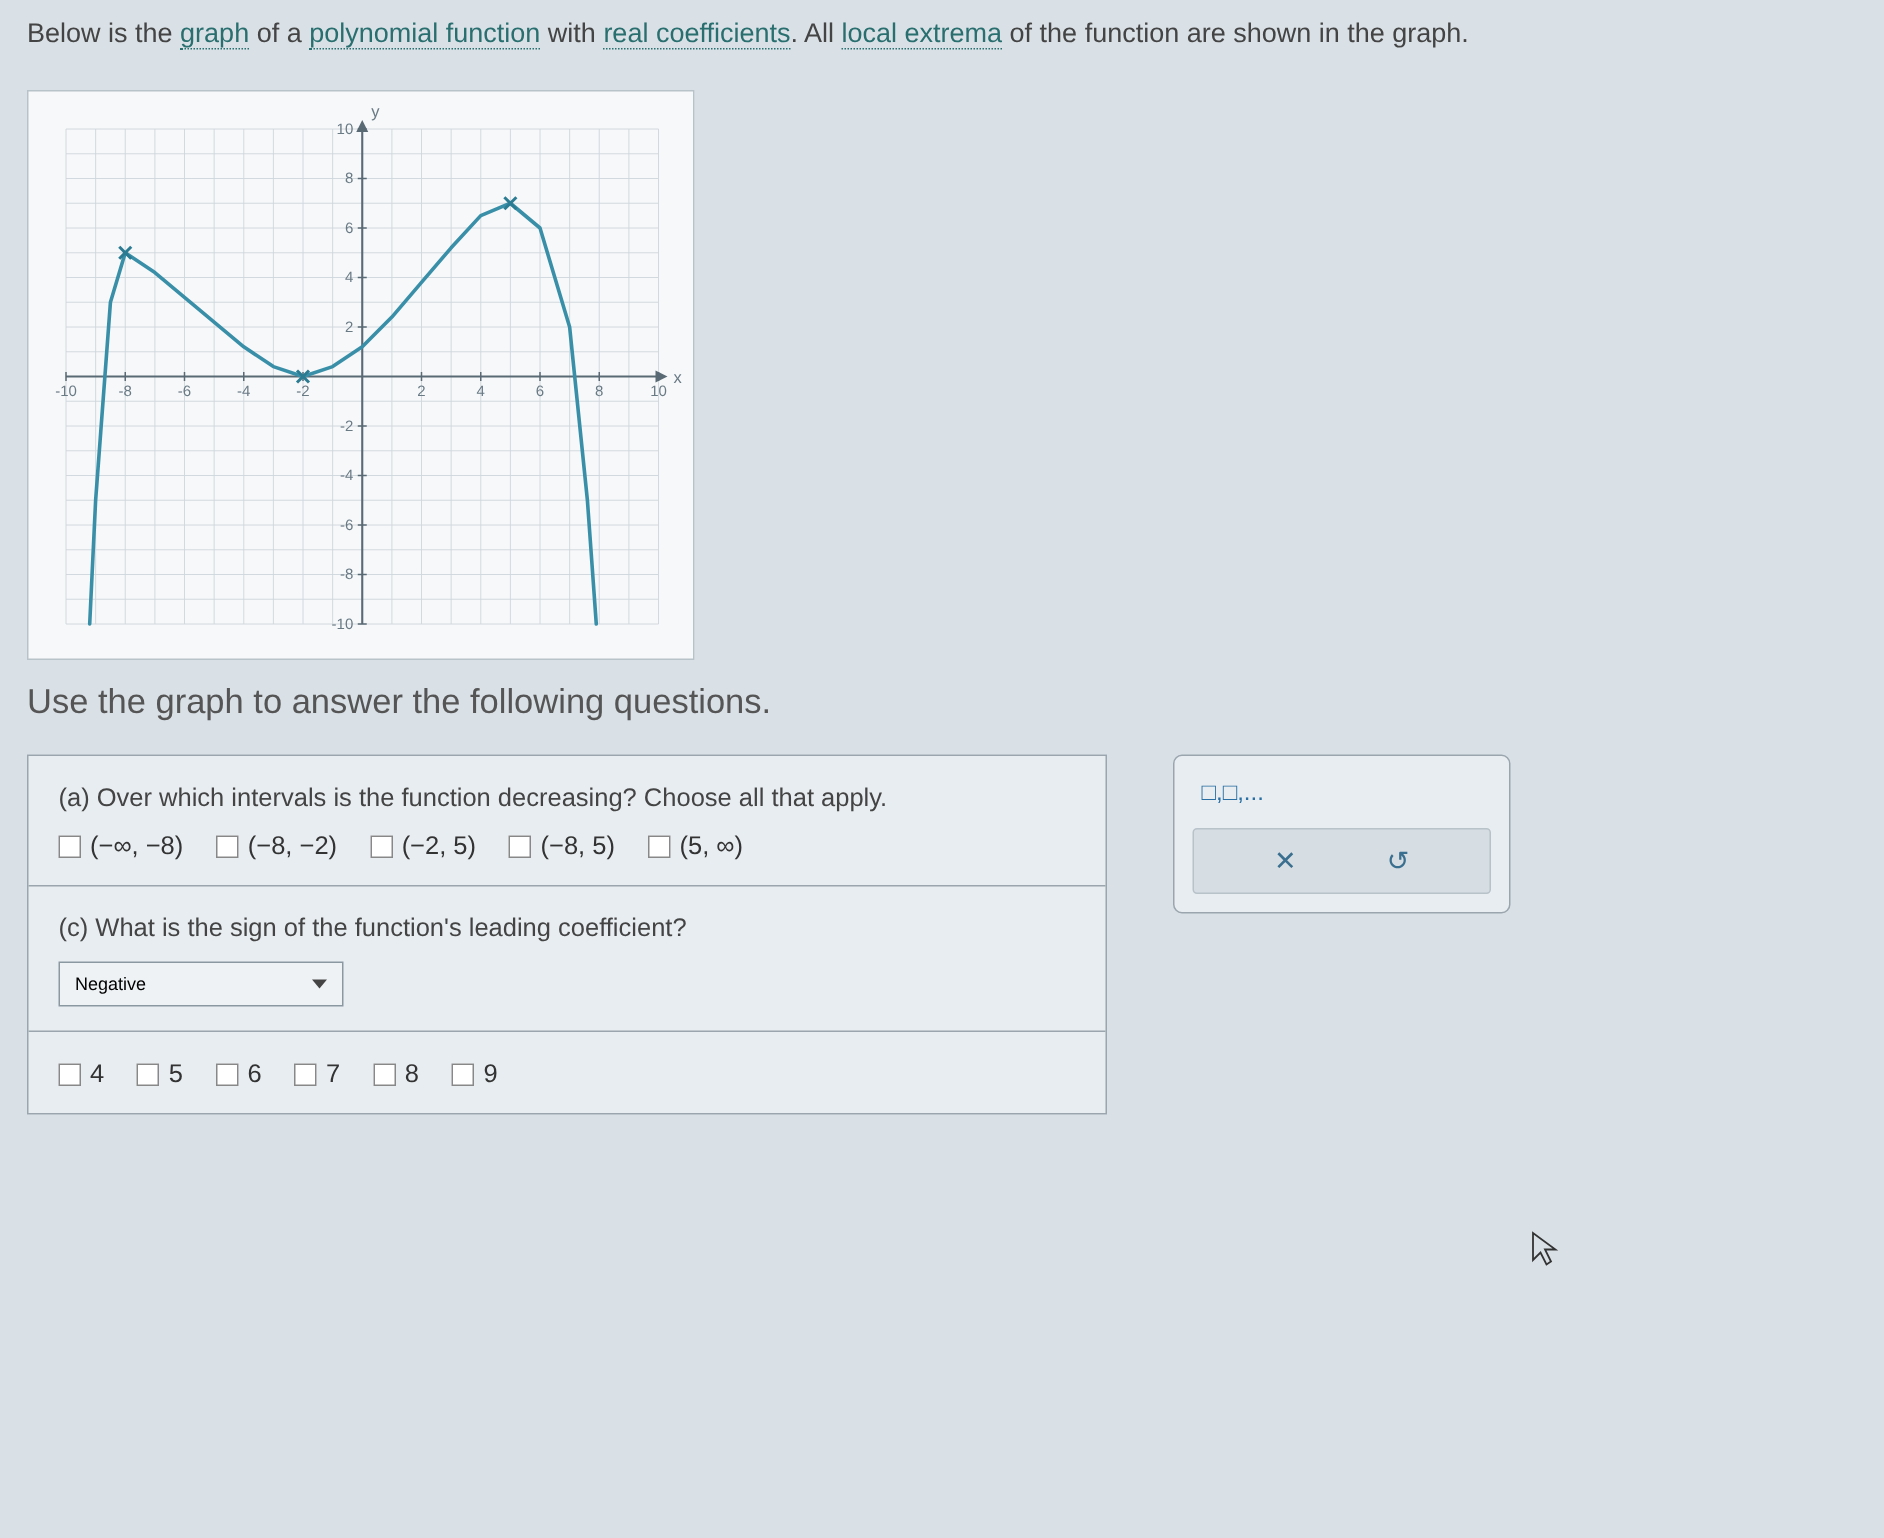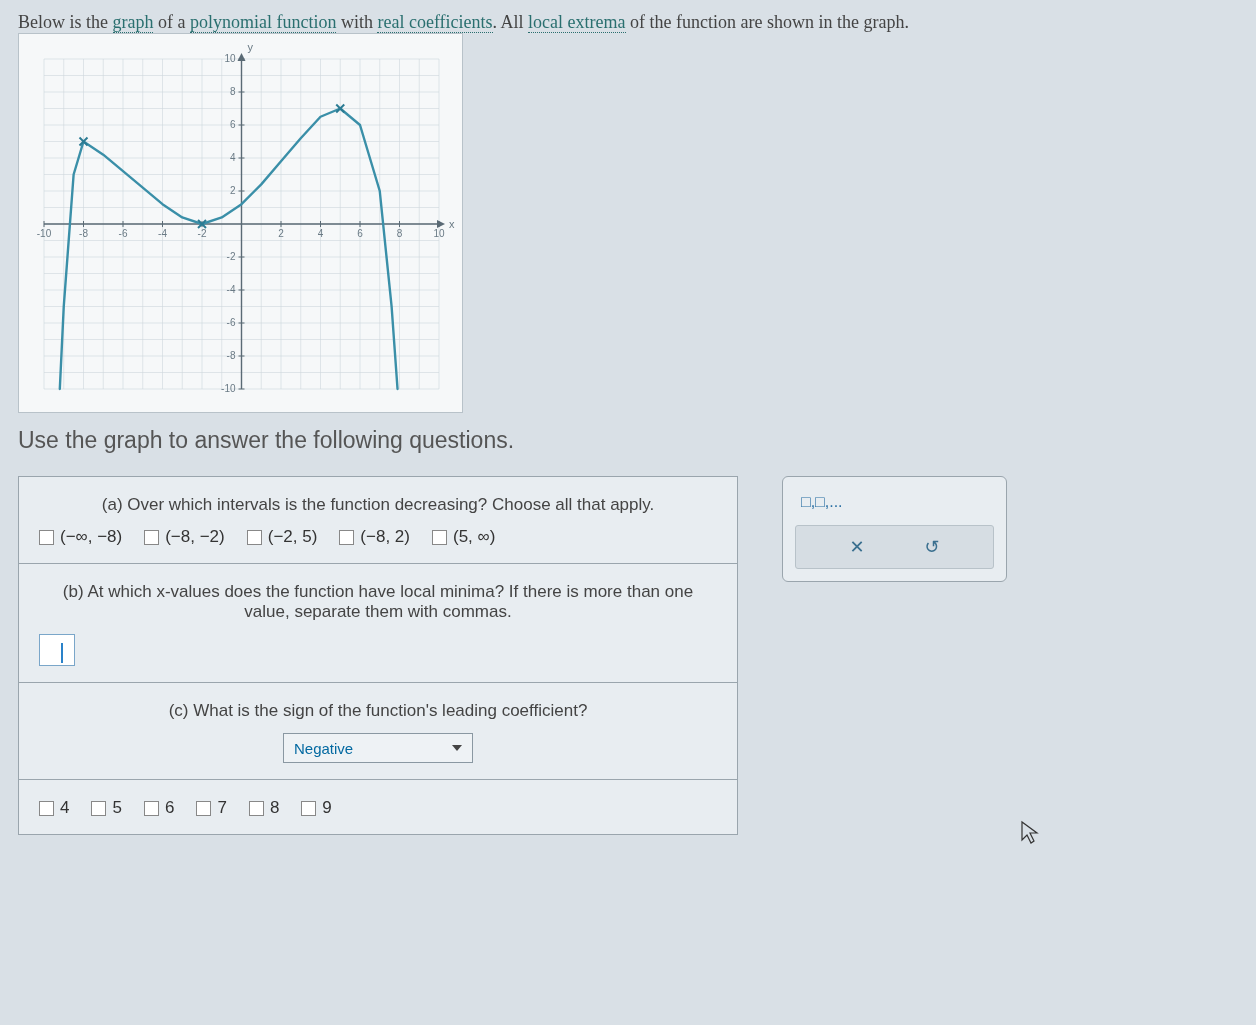--- a/index.html
+++ b/index.html
@@ -10,22 +10,21 @@
     width: 1256px;
     height: 1025px;
     overflow: hidden;
   }
   .page {
     padding: 12px 18px 18px 18px;
   }
   .intro {
     font-size: 18px;
     color: #444;
-    margin-bottom: 0;
-    font-family: Liberation Serif, serif;
+    margin-bottom: 27px;
   }
   .intro .dotted {
     color: #2a6f6f;
     border-bottom: 1px dotted #2a6f6f;
     cursor: default;
   }
   .graph-box {
     width: 445px;
     height: 380px;
     background: #f6f8f9;
@@ -41,21 +40,20 @@
   }
   .content-row {
     display: flex;
     gap: 44px;
     align-items: flex-start;
   }
   .qpanel {
     width: 720px;
     border: 1px solid #9aa5ad;
     background: #e8edf1;
-    text-align: center;
   }
   .qblock {
     border-bottom: 1px solid #9aa5ad;
     padding: 18px 20px 16px 20px;
   }
   .qpanel .qblock:last-child { border-bottom: none; }
   .qtext { font-size: 17px; color: #444; margin-bottom: 12px; }
   .optrow { display: flex; flex-wrap: wrap; gap: 22px; align-items: center; }
   .opt {
     display: inline-flex;
@@ -84,21 +82,21 @@
     animation: blink 1.1s step-end infinite;
   }
   @keyframes blink { 50% { opacity: 0; } }
   .dropdown {
     display: inline-flex; align-items: center;
     border: 1px solid #8a98a2;
     background: #eef2f5;
     height: 30px; padding: 0 10px;
     min-width: 190px;
     justify-content: space-between;
-    font-size: 15px; color: #0369a1;
+    font-size: 12px; color: #000000;
   }
   .dropdown .caret {
     width: 0; height: 0;
     border-left: 5px solid transparent;
     border-right: 5px solid transparent;
     border-top: 6px solid #444;
   }
   .side-panel {
     width: 225px;
     border: 1px solid #9aa5ad;
@@ -249,35 +247,29 @@
             <span class="opt">
               <span class="cb"></span>
               <span>(−8, −2)</span>
             </span>
             <span class="opt">
               <span class="cb"></span>
               <span>(−2, 5)</span>
             </span>
             <span class="opt">
               <span class="cb"></span>
-              <span>(−8, 2)</span>
+              <span>(−8, 5)</span>
             </span>
             <span class="opt">
               <span class="cb"></span>
               <span>(5, ∞)</span>
             </span>
           </div>
       </div>
 
-      <div class="qblock">
-        <div class="qtext">(b) At which x-values does the function have local minima? If there is more than one value, separate them with commas.</div>
-        <div class="input-line">
-          <div class="text-input" value=""><span class="cursor"></span></div>
-        </div>
-      </div>
 
       <div class="qblock">
         <div class="qtext">(c) What is the sign of the function's leading coefficient?</div>
         <div class="dropdown">
           <span>Negative</span>
           <span class="caret"></span>
         </div>
       </div>
 
       <div class="qblock">

